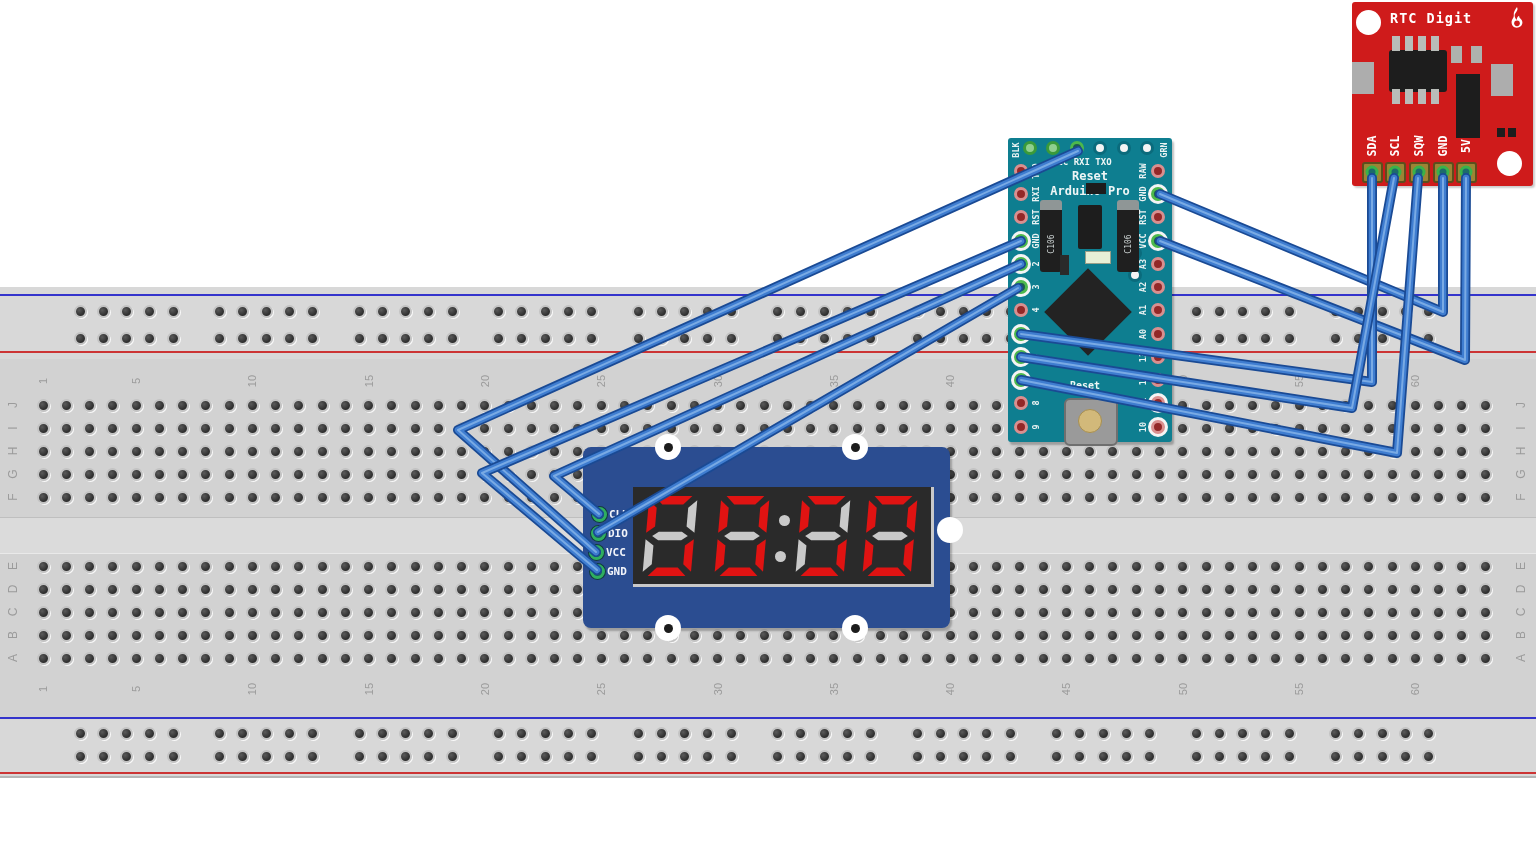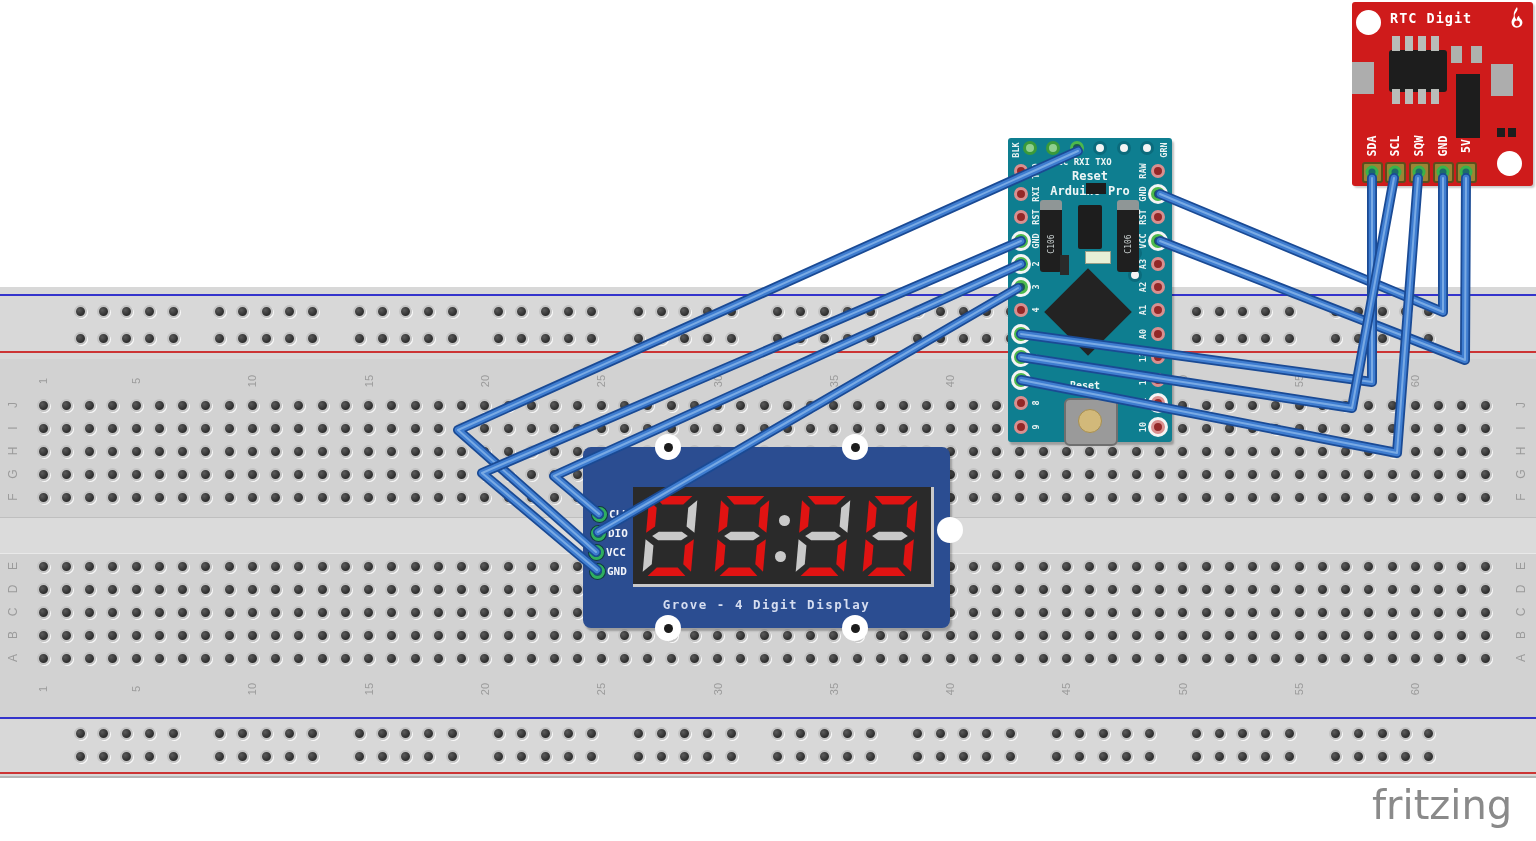--- a/index.html
+++ b/index.html
@@ -990,21 +990,20 @@
         <svg viewBox="0 0 100 160" class="digit" style="left: 228px;">
           <polygon points="14,4 86,4 70,20 30,20" fill="#e01312"></polygon>
           <polygon points="96,12 96,74 80,62 80,26" fill="#e01312"></polygon>
           <polygon points="96,86 96,148 80,134 80,98" fill="#e01312"></polygon>
           <polygon points="14,156 86,156 70,140 30,140" fill="#e01312"></polygon>
           <polygon points="4,86 20,98 20,134 4,148" fill="#e01312"></polygon>
           <polygon points="4,12 20,26 20,62 4,74" fill="#e01312"></polygon>
           <polygon points="16,80 28,72 72,72 84,80 72,88 28,88" fill="#c9c9c9"></polygon>
         </svg>
       </div>
-    <div id="display-caption">Grove - 4 Digit Display</div>
   <div class="notch" style="left: 72px; top: -13px;"></div>
       <div class="notch-hole" style="left: 80.5px; top: -4.5px;"></div>
       <div class="notch" style="left: 259px; top: -13px;"></div>
       <div class="notch-hole" style="left: 267.5px; top: -4.5px;"></div>
       <div class="notch" style="left: 72px; top: 168px;"></div>
       <div class="notch-hole" style="left: 80.5px; top: 176.5px;"></div>
       <div class="notch" style="left: 259px; top: 168px;"></div>
       <div class="notch-hole" style="left: 267.5px; top: 176.5px;"></div>
       <div class="notch" style="left: 354px; top: 70px;"></div>
       <div class="gpin" style="left: 8.5px; top: 59.5px;"></div>
@@ -1186,14 +1185,13 @@
         <polyline points="1394,178 1352,408 1021,357" fill="none" stroke="#3f7dd0" stroke-width="6.5" stroke-linecap="round" stroke-linejoin="round"></polyline>
         <polyline points="1394,178 1352,408 1021,357" fill="none" stroke="#79aae4" stroke-width="2" stroke-linecap="round" stroke-linejoin="round"></polyline>
       </g>
       <g>
         <polyline points="1418,178 1397,453 1021,380" fill="none" stroke="#1a4a94" stroke-width="10" stroke-linecap="round" stroke-linejoin="round"></polyline>
         <polyline points="1418,178 1397,453 1021,380" fill="none" stroke="#3f7dd0" stroke-width="6.5" stroke-linecap="round" stroke-linejoin="round"></polyline>
         <polyline points="1418,178 1397,453 1021,380" fill="none" stroke="#79aae4" stroke-width="2" stroke-linecap="round" stroke-linejoin="round"></polyline>
       </g>
     </svg>
 
-  <div id="fritzing-logo" class="abs">fritzing</div>
 </div>
 
 </body></html>

